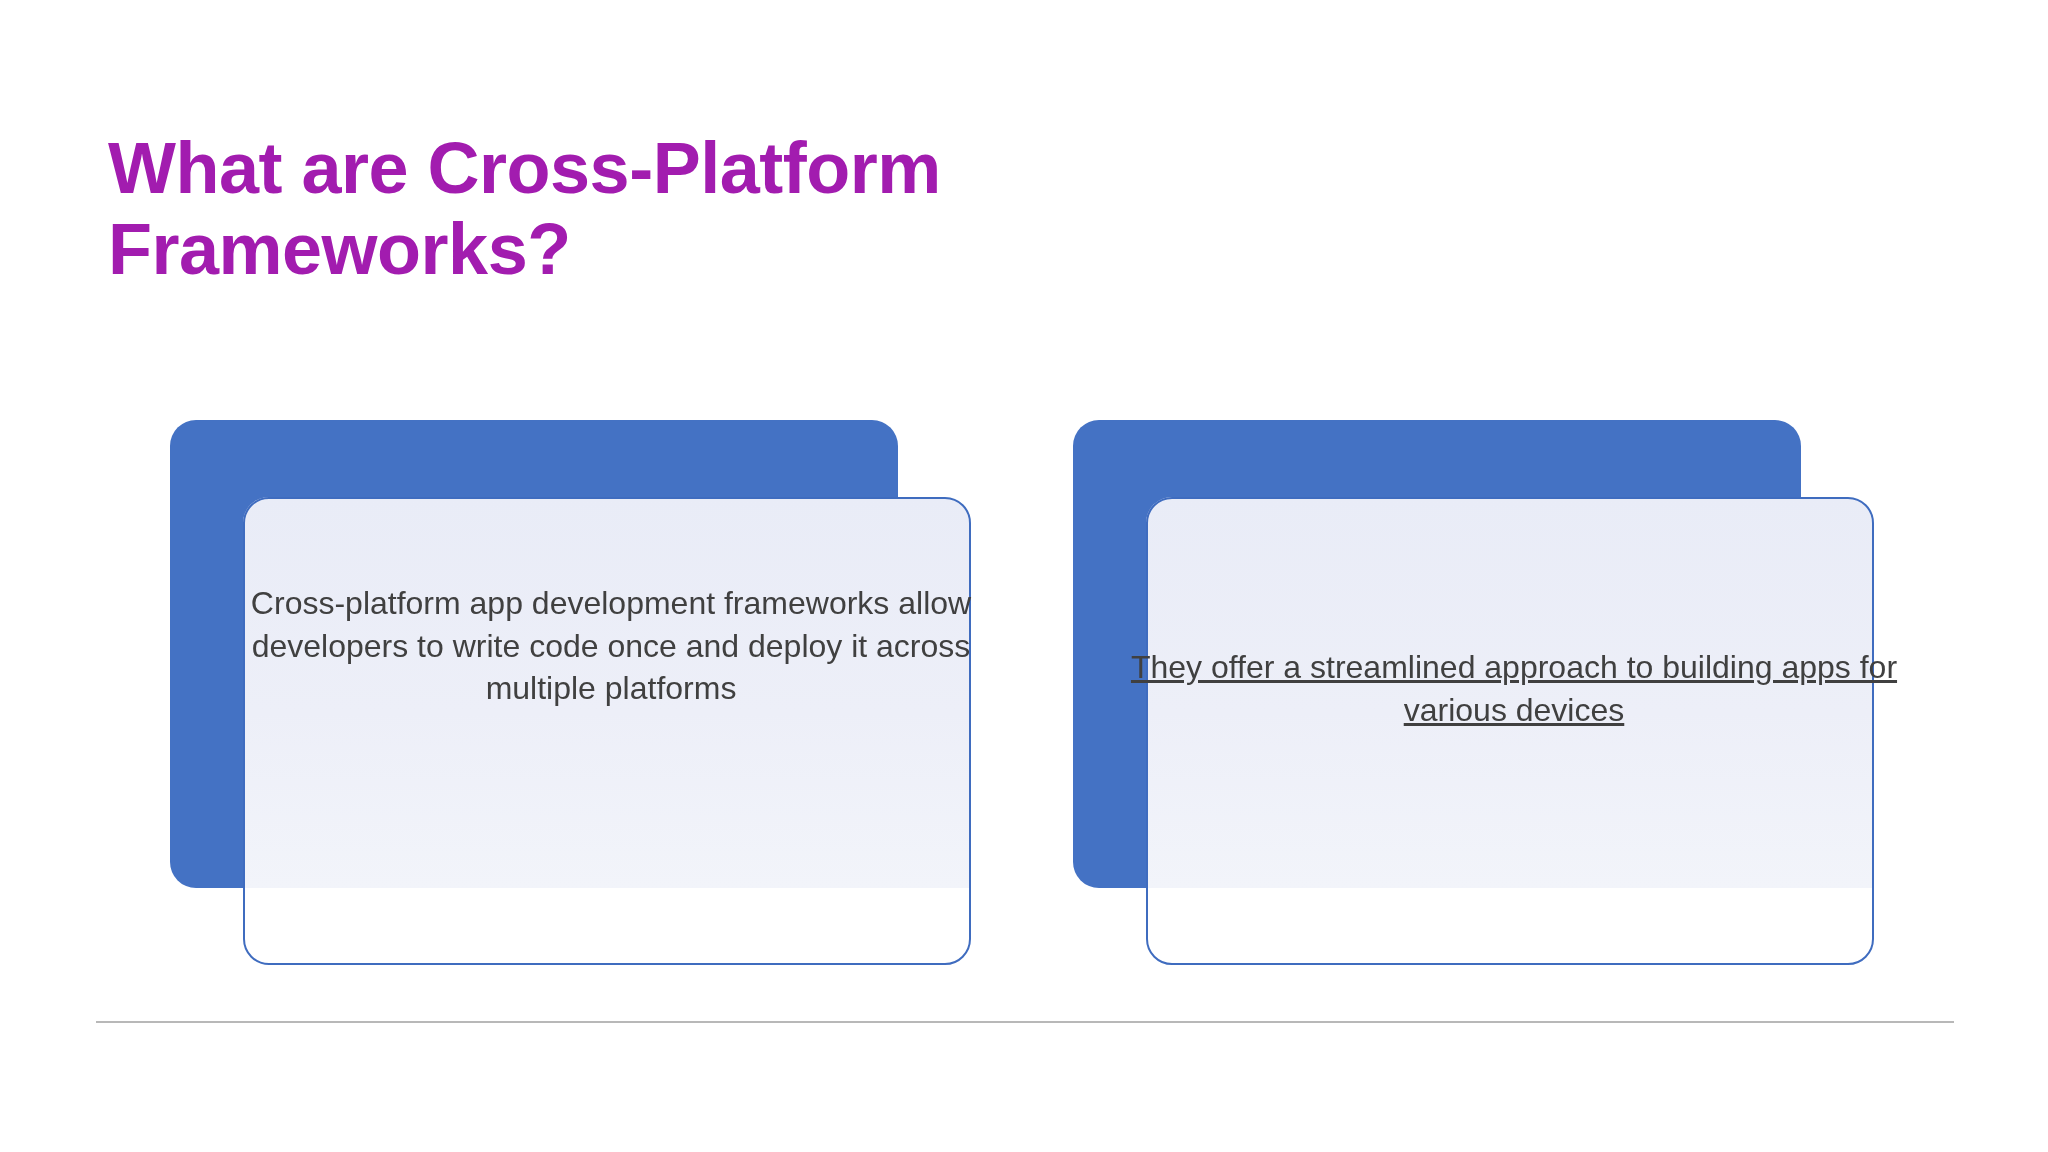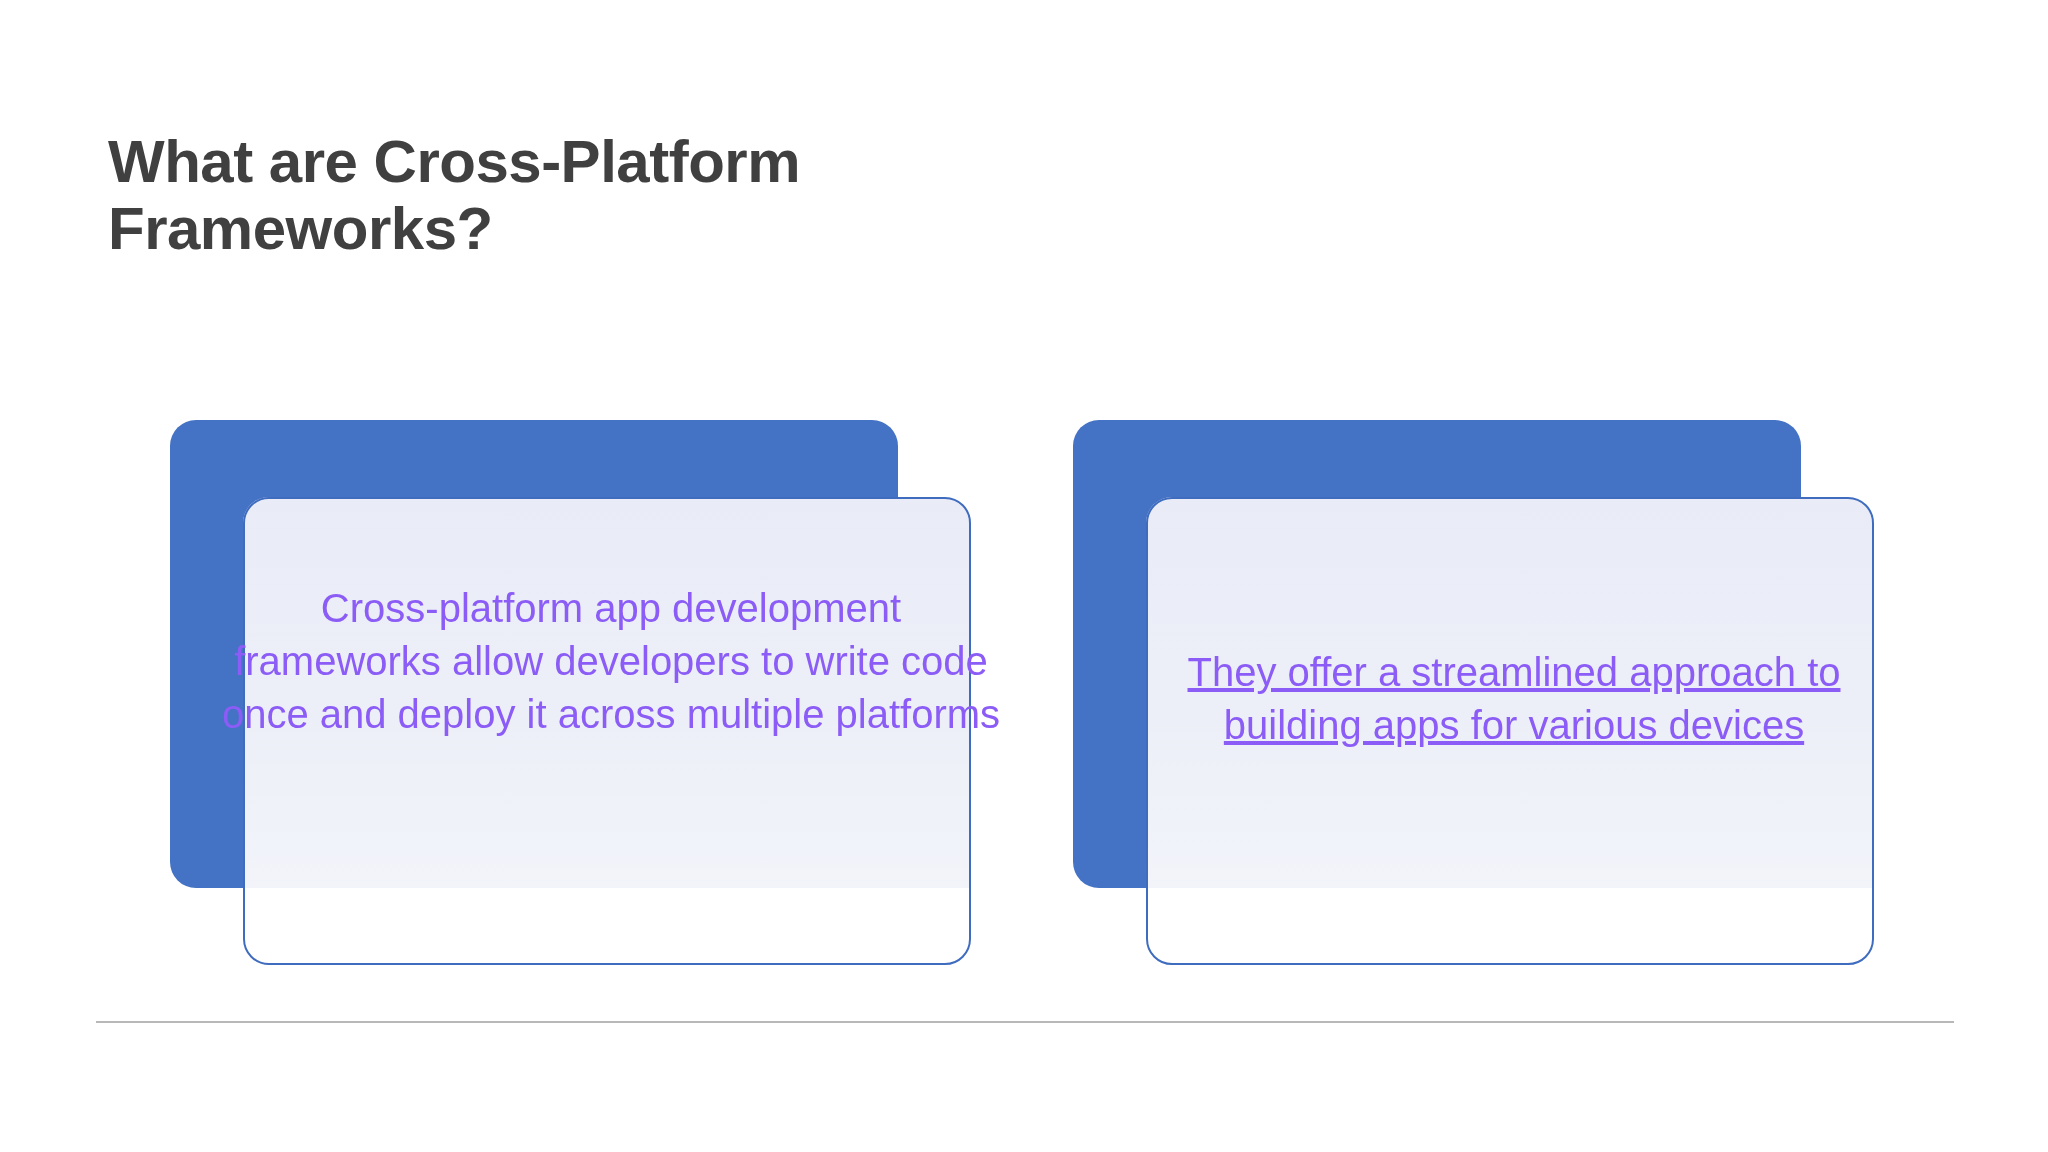--- a/index.html
+++ b/index.html
@@ -22,23 +22,23 @@
   }
 
   
   .slide-title {
     position: absolute;
     left: 108px;
     top: 128px;
     width: 1180px;
     font-family: "Liberation Sans", sans-serif;
     font-weight: bold;
-    font-size: 60px;
+    font-size: 72px;
     line-height: 1.12;
-    color: #404040;
+    color: #a21caf;
     letter-spacing: -0.5px;
     white-space: pre-line;
   }
 
   
   .cards {
     position: absolute;
     left: 0;
     top: 0;
     width: 2048px;
@@ -89,23 +89,23 @@
     overflow: hidden;
   }
 
   
   .card-text {
     position: absolute;
     left: 46px;
     width: 790px;
     text-align: center;
     font-family: "Liberation Sans", sans-serif;
-    font-size: 40px;
+    font-size: 32px;
     line-height: 1.33;
-    color: #8b5cf6;
+    color: #404040;
     z-index: 5;
   }
   .card.left  .card-text { top: 162px; }
   .card.right .card-text { top: 226px; text-decoration: underline; }
 
   
   .footer-rule {
     position: absolute;
     left: 96px;
     top: 1021px;

